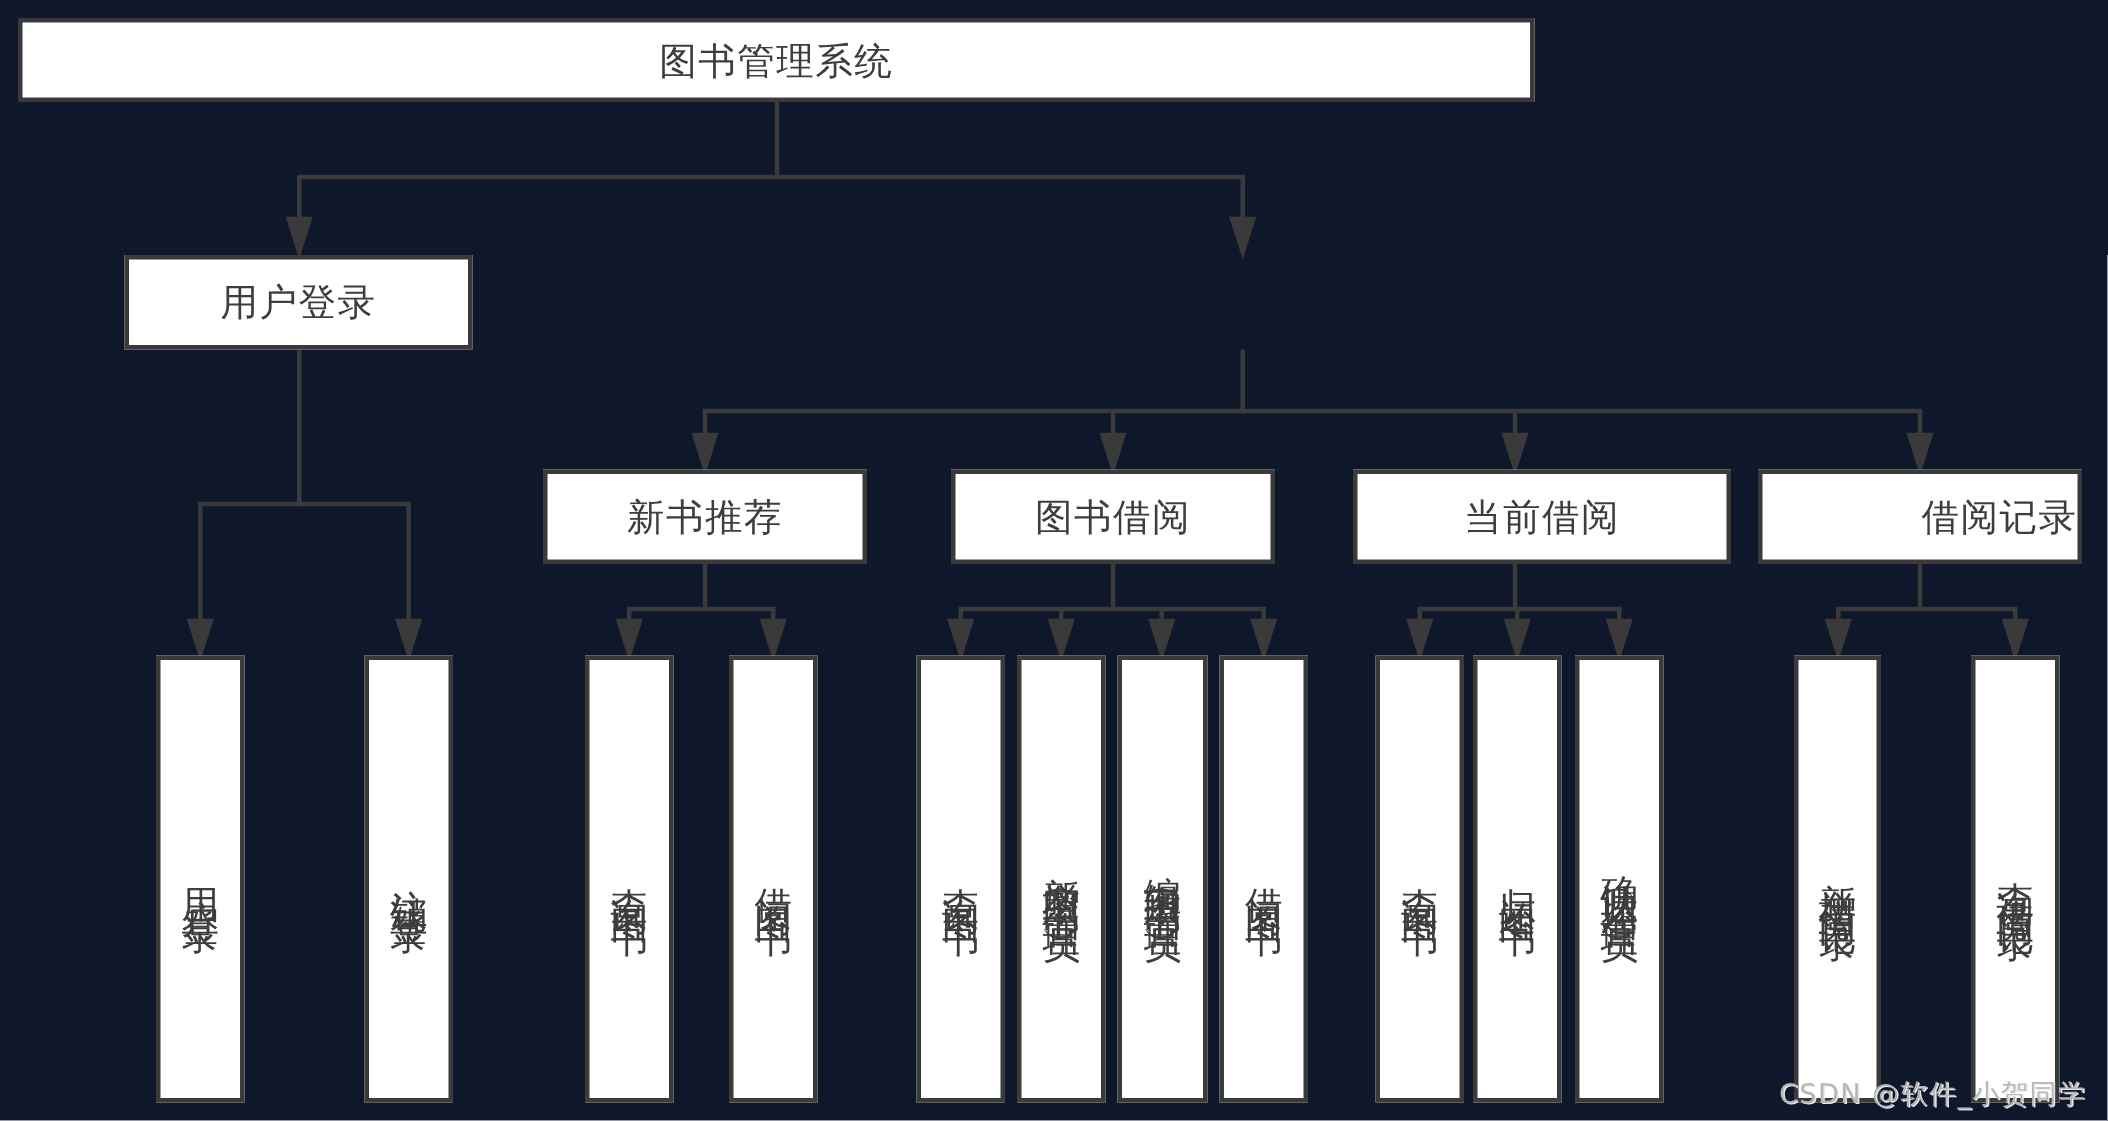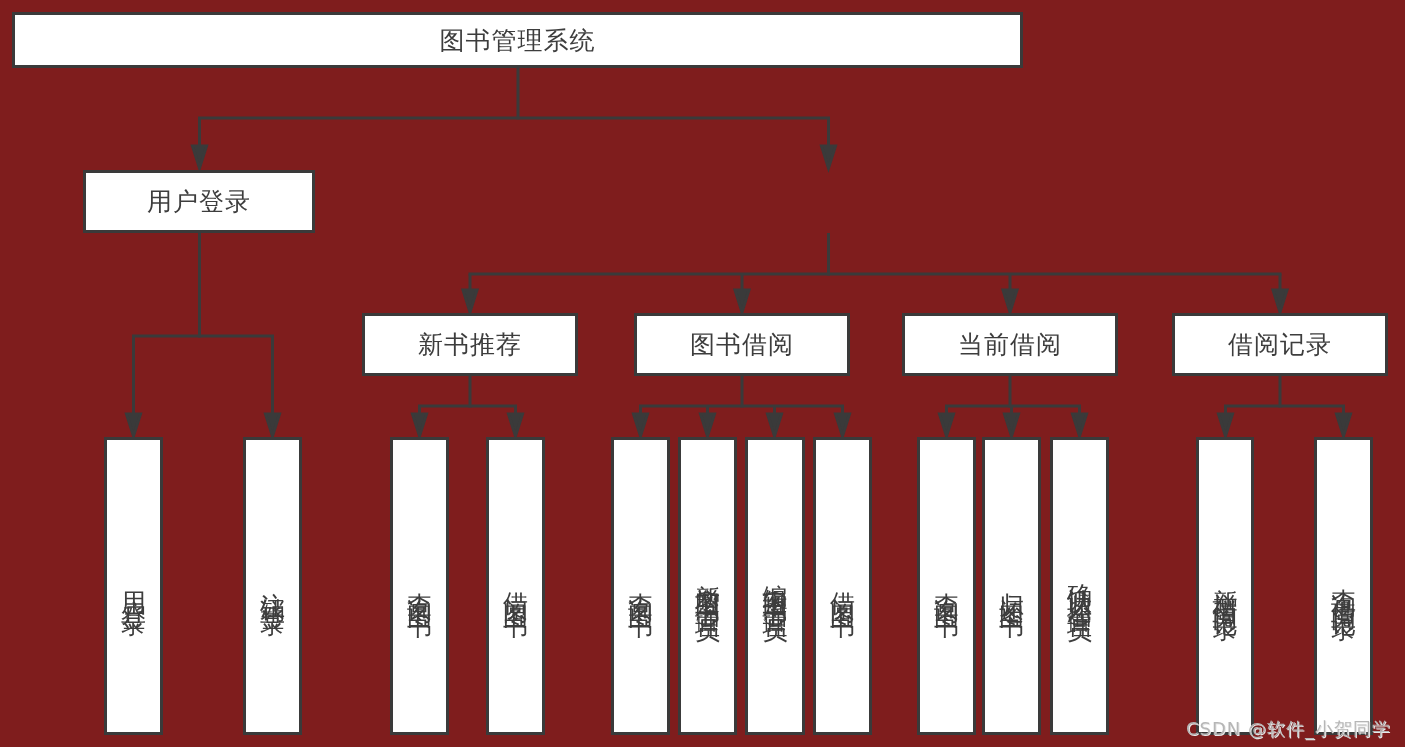--- a/index.html
+++ b/index.html
@@ -4,21 +4,21 @@
 <style>
   html, body {
     margin: 0;
     padding: 0;
     background: #ffffff;
   }
   .canvas {
     position: relative;
     width: 1405px;
     height: 747px;
-    background: #7f1d1d;
+    background: #0f172a;
     overflow: hidden;
     font-family: "DejaVu Sans", "Liberation Sans", sans-serif;
   }
   .connectors {
     position: absolute;
     left: 0;
     top: 0;
     z-index: 1;
   }
   .node {
@@ -128,24 +128,24 @@
   <div class="node" style="left:83px; top:170px; width:232px; height:63px;">
     <span>用户登录</span>
   </div>
 
   <div class="node" style="left:634px; top:313px; width:216px; height:63px;">
     <span>图书借阅</span>
   </div>
   <div class="node" style="left:362px; top:313px; width:216px; height:63px;">
     <span>新书推荐</span>
   </div>
-  <div class="node" style="left:902px; top:313px; width:216px; height:63px;">
+  <div class="node" style="left:902px; top:313px; width:252px; height:63px;">
     <span>当前借阅</span>
   </div>
-  <div class="node" style="left:1172px; top:313px; width:216px; height:63px;">
+  <div class="node" style="left:1172px; top:313px; width:216px; height:63px;justify-content:flex-end;">
     <span>借阅记录</span>
   </div>
 
   <div class="node leaf" style="left:104px; top:437px; width:59px; height:298px;">
     <span class="vtext">用户登录</span>
   </div>
   <div class="node leaf" style="left:243px; top:437px; width:59px; height:298px;">
     <span class="vtext">注销登录</span>
   </div>
 

